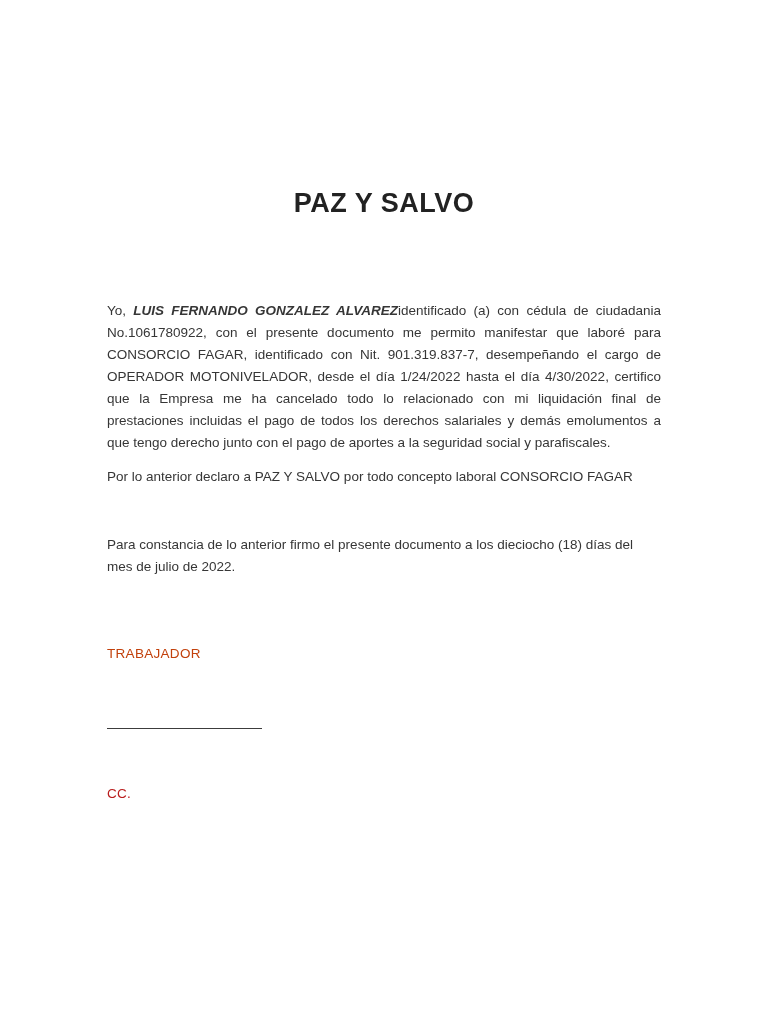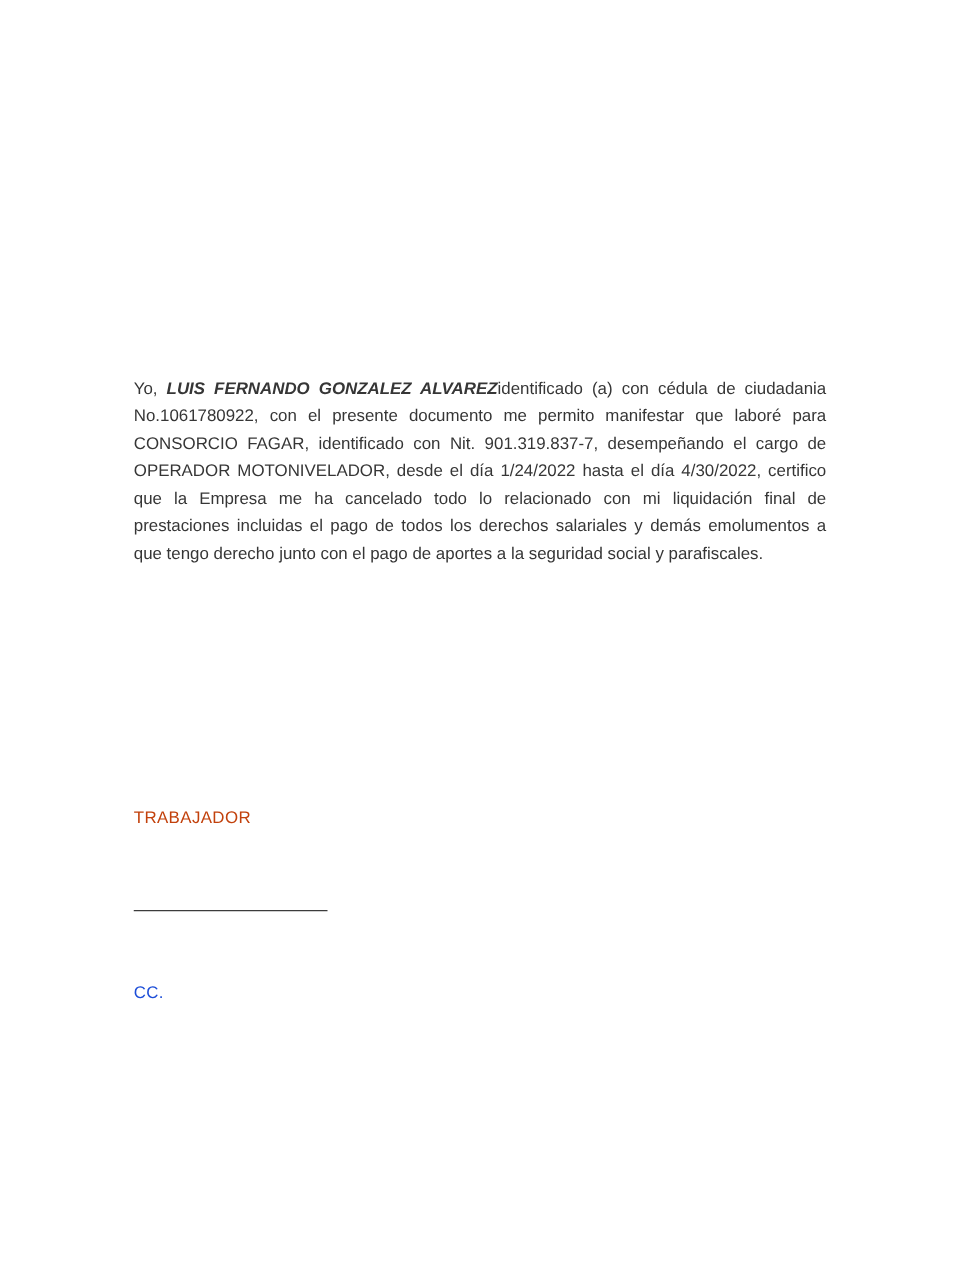--- a/index.html
+++ b/index.html
@@ -57,33 +57,36 @@
     left: 107px;
     width: 155px;
     height: 0;
     border-top: 1.6px solid #3c3c3c;
   }
   .footer-cc {
     position: absolute;
     top: 786px;
     left: 107px;
     font-size: 13.5px;
-    color: #1d4ed8;
+    color: #b91c1c;
     letter-spacing: 0.3px;
   }
 </style>
 </head>
 <body>
 
 <div class="page">
 
+  <div class="doc-title">PAZ Y SALVO</div>
 
   <p class="para para-justify p1"><span>Yo, </span><span class="name-bold">LUIS FERNANDO GONZALEZ ALVAREZ</span><span>identificado (a) con cédula de ciudadania No.1061780922, con el presente documento me permito manifestar que laboré para CONSORCIO FAGAR, identificado con Nit. 901.319.837-7, desempeñando el cargo de OPERADOR MOTONIVELADOR, desde el día 1/24/2022 hasta el día 4/30/2022, certifico que la Empresa me ha cancelado todo lo relacionado con mi liquidación final de prestaciones incluidas el pago de todos los derechos salariales y demás emolumentos a que tengo derecho junto con el pago de aportes a la seguridad social y parafiscales.</span></p>
 
+  <p class="para p2">Por lo anterior declaro a PAZ Y SALVO por todo concepto laboral CONSORCIO FAGAR</p>
 
+  <p class="para p3">Para constancia de lo anterior firmo el presente documento a los dieciocho (18) días del mes de julio de 2022.</p>
 
   <div class="signer-label">TRABAJADOR</div>
 
   <div class="signature-line"></div>
 
   <div class="footer-cc">CC.</div>
 
 </div>
 
 </body></html>

